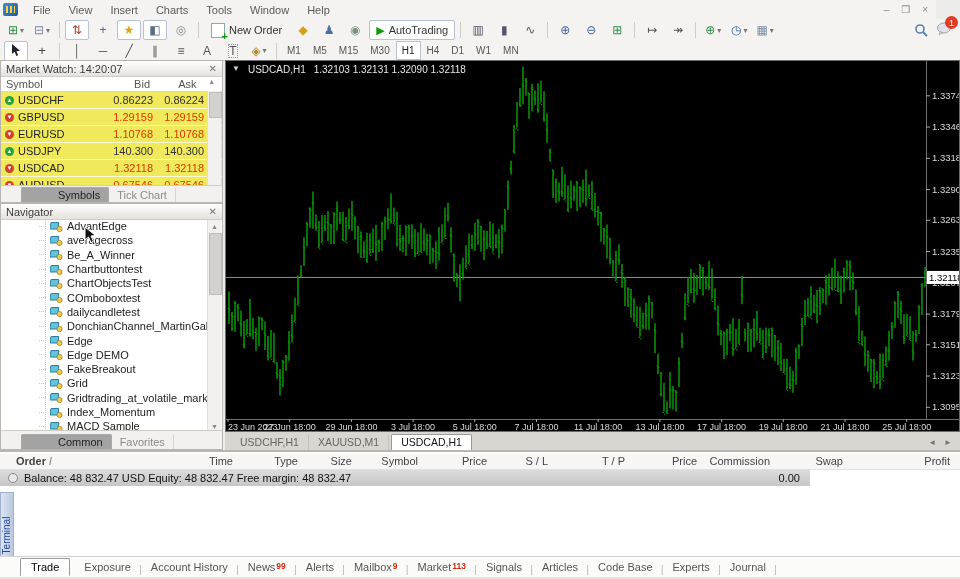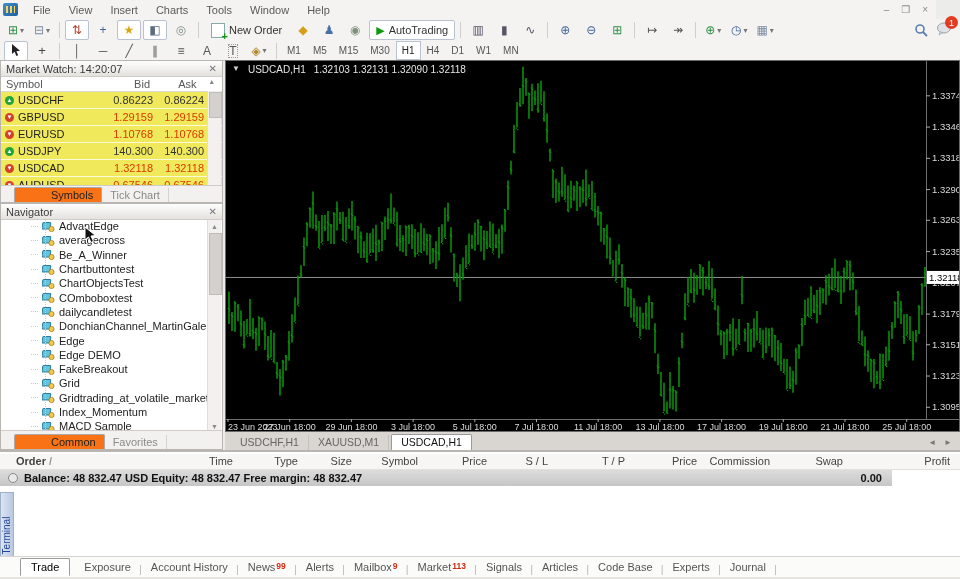--- a/index.html
+++ b/index.html
@@ -60,26 +60,26 @@
   .mw-sym{width:92px;display:flex;align-items:center;gap:4px;padding-left:4px;color:#222;}
   .mw-bid{width:56px;text-align:right;}
   .mw-ask{width:51px;text-align:right;}
   .dir{width:9px;height:9px;border-radius:50%;display:flex;align-items:center;justify-content:center;
        color:#fff;font-size:6px;line-height:1;}
   .dir.up{background:#23a338;} .dir.down{background:#d23f2a;}
   .mw-row.red .mw-bid,.mw-row.red .mw-ask{color:#d93a00;}
   .mini-tabs{position:absolute;left:0;bottom:0;width:100%;height:16px;background:#f2f1ef;
              border-top:1px solid #cfccc7;display:flex;align-items:flex-end;}
   .mini-tab{padding:1px 8px;color:#8a8a8a;border-right:1px solid #d5d3cf;}
-  .mini-tab.active{background:#f97316;color:#222;border:1px solid #aaa;border-bottom:none;
-                   margin-left:13px;border-radius:2px 2px 0 0;padding-left:36px;}
+  .mini-tab.active{background:#a3a3a3;color:#222;border:1px solid #aaa;border-bottom:none;
+                   margin-left:20px;border-radius:2px 2px 0 0;padding-left:36px;}
   #navigator{top:203px;height:247px;text-align:right;}
   .nav-list{position:absolute;left:0;top:15px;right:0;bottom:18px;overflow:hidden;}
   .nav-guide{position:absolute;left:44px;top:0;bottom:0;border-left:1px dotted #c9c9c9;}
-  .nav-item{height:14.3px;display:flex;align-items:center;gap:4px;padding-left:30px;color:#222;}
+  .nav-item{height:14.3px;display:flex;align-items:center;gap:4px;padding-left:38px;color:#222;}
   .nav-item .stub{width:7px;border-top:1px dotted #c9c9c9;}
   .scrollbar{position:absolute;right:1px;width:13px;background:#f2f1ef;border-left:1px solid #e0dedb;}
   .sb-arrow{position:absolute;left:0;width:13px;height:12px;color:#8a8a8a;font-size:7px;
             display:flex;align-items:center;justify-content:center;}
   .sb-thumb{position:absolute;left:1px;width:11px;background:#d3d1cd;border:1px solid #bfbdb9;}
 
   
   #chart-win{position:absolute;left:225px;top:60px;width:735px;height:372px;background:#000;
              border:1px solid #6b6b6b;box-sizing:border-box;}
   #chart-svg{position:absolute;left:0;top:0;}
@@ -92,23 +92,23 @@
                border-radius:2px 2px 0 0;margin-left:2px;}
   .ctab-nav{margin-left:auto;color:#777;font-size:8px;display:flex;gap:8px;padding:0 8px 3px 0;}
 
   
   #terminal{position:absolute;left:0;top:450px;width:960px;height:129px;background:#fff;
             border-top:2px solid #b9b6b2;box-sizing:border-box;}
   .term-close{position:absolute;left:2px;top:3px;color:#777;font-size:9px;}
   .term-header{position:absolute;left:0;top:2px;width:960px;height:15px;background:#f7f6f5;
                border-bottom:1px solid #e2e0dd;color:#444;}
   .th-cell{position:absolute;top:1px;}
-  .term-balance{position:absolute;left:0;top:18px;width:892px;height:16px;
+  .term-balance{position:absolute;left:0;top:18px;width:810px;height:16px;
                 background:linear-gradient(#dcdcdc,#c6c6c6);display:flex;align-items:center;
-                font-weight:bold;color:#111;text-align:right;}
+                font-weight:normal;color:#111;text-align:right;}
   .bal-ic{width:8px;height:8px;border:1px solid #8a8a8a;border-radius:50%;margin:0 6px 0 8px;background:#e8e8e8;}
   .bal-profit{margin-left:auto;padding-right:10px;}
   .term-tabs{position:absolute;left:0;top:104px;width:960px;height:21px;background:#fbfbfa;
              border-top:1px solid #d6d4d0;display:flex;align-items:center;padding-left:20px;box-sizing:border-box;}
   .ttab{padding:2px 10px;color:#555;position:relative;display:flex;align-items:flex-start;gap:1px;}
   .ttab .sep{position:absolute;right:-1px;top:4px;color:#bbb;}
   .ttab.active{background:#fff;border:1px solid #9a9a9a;border-bottom:1px solid #fff;
                border-radius:2px 2px 0 0;color:#000;margin-right:4px;}
   .tbadge{color:#d42a12;font-size:8.5px;font-weight:bold;}
   .side-tab{position:absolute;left:0;top:40px;width:14px;height:86px;

